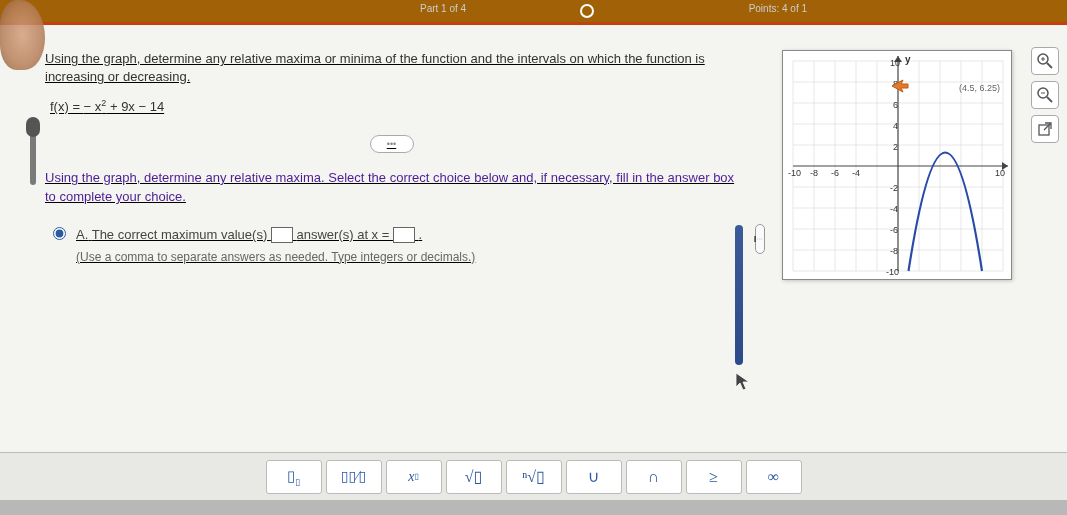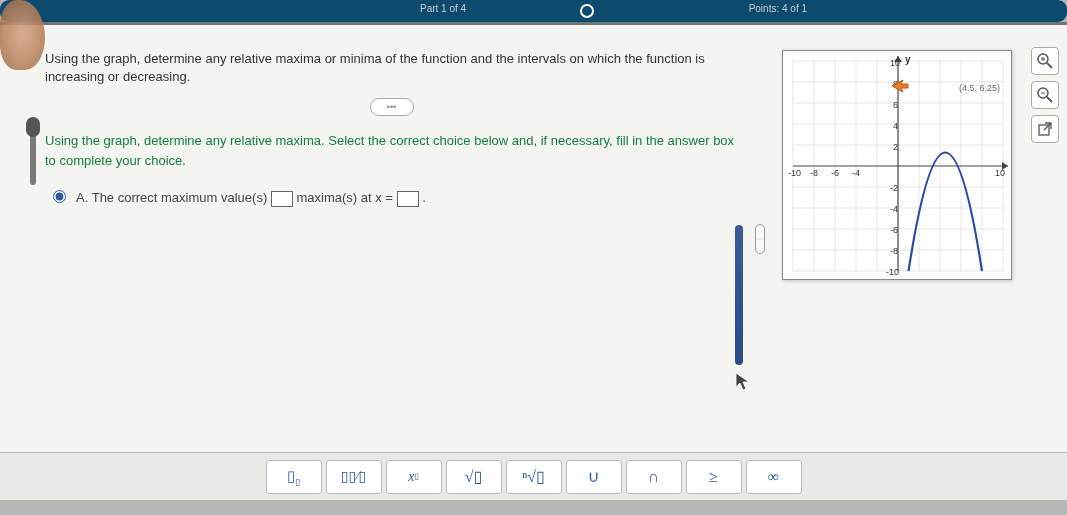--- a/index.html
+++ b/index.html
@@ -1,31 +1,31 @@
 <!DOCTYPE html>
 <html><head>
   <meta charset="utf-8">
   <style>
     * { box-sizing: border-box; margin: 0; padding: 0; }
     body { font-family: Arial, sans-serif; background: #b8b8b8; width: 1067px; height: 515px; overflow: hidden; position: relative; }
-    .topbar { height: 22px; background: #0c4a6e; color: #fff; display: flex; align-items: center; justify-content: center; font-size: 11px; border-radius: 9px; }
+    .topbar { height: 22px; background: #a16207; color: #fff; display: flex; align-items: center; justify-content: center; font-size: 11px; }
     .topbar-left { position: absolute; left: 420px; top: 3px; color: #ccc; font-size: 10px; }
     .topbar-mid { position: absolute; left: 580px; top: 4px; width: 14px; height: 14px; border: 2px solid #fff; border-radius: 50%; }
     .topbar-right { position: absolute; right: 260px; top: 3px; color: #ccc; font-size: 10px; }
-    .main { display: flex; background: #f4f4f0; height: 430px; border-top: 3px solid #737373; position: relative; }
+    .main { display: flex; background: #f4f4f0; height: 430px; border-top: 3px solid #c2410c; position: relative; text-decoration: underline; }
     .thumb { position: absolute; left: 0; top: 0; width: 45px; height: 70px; background: radial-gradient(ellipse at center, #d4a080 0%, #b8805a 60%, #8a6040 100%); border-radius: 40% 60% 50% 40%; z-index: 5; opacity: 0.85; }
     .left-pane { flex: 1; padding: 25px 15px 10px 45px; position: relative; }
     .prompt { font-size: 13px; color: #333; line-height: 1.4; margin-bottom: 12px; }
     .formula { font-size: 13px; color: #333; margin-bottom: 20px; padding-left: 5px; }
     .formula sup { font-size: 9px; }
     .slider-track { position: absolute; left: 30px; top: 95px; width: 6px; height: 65px; background: #7a7a7a; border-radius: 3px; }
     .slider-thumb1 { position: absolute; left: 26px; top: 92px; width: 14px; height: 20px; background: #555; border-radius: 7px; }
     .hr-wrap { display: flex; justify-content: center; margin: 8px 0 15px 0; }
     .hr-badge { width: 44px; height: 18px; border: 1px solid #aaa; border-radius: 10px; background: #fff; font-size: 9px; color: #888; display: flex; align-items: center; justify-content: center; }
-    .sub-prompt { font-size: 13px; color: #15803d; line-height: 1.5; margin-bottom: 18px; }
+    .sub-prompt { font-size: 13px; color: #4c1d95; line-height: 1.5; margin-bottom: 18px; }
     .choices { padding-left: 8px; }
     .choice { display: flex; align-items: flex-start; margin-bottom: 14px; font-size: 13px; color: #444; }
     .choice input[type=radio] { margin-right: 10px; margin-top: 2px; accent-color: #2a5aa0; }
     .choice-body { flex: 1; line-height: 1.6; }
     .answer-box { display: inline-block; width: 22px; height: 16px; border: 1px solid #666; background: #fff; vertical-align: middle; }
     .hint { font-size: 12px; color: #666; margin-top: 2px; }
     .scroll-v { position: absolute; right: 10px; top: 200px; width: 8px; height: 140px; background: linear-gradient(#3a5a9a, #2a4a8a); border-radius: 4px; }
     .cursor { position: absolute; right: 2px; bottom: 60px; width: 16px; height: 20px; }
     .mid-handle { width: 14px; display: flex; align-items: center; justify-content: center; }
     .mid-handle-btn { width: 10px; height: 30px; border: 1px solid #999; border-radius: 5px; background: #fafafa; font-size: 6px; color: #777; writing-mode: vertical-rl; display: flex; align-items: center; justify-content: center; }
@@ -52,40 +52,44 @@
 <div class="topbar">
   <span class="topbar-left">Part 1 of 4</span>
   <span class="topbar-mid"></span>
   <span class="topbar-right">Points: 4 of 1</span>
 </div>
 
 <div class="main">
 
   <div class="left-pane">
     <div class="prompt">Using the graph, determine any relative maxima or minima of the function and the intervals on which the function is increasing or decreasing.</div>
+    <div class="formula">
+      <span>f(x) = </span><span>− x</span><sup>2</sup><span> + 9x − 14</span>
+    </div>
 
     <div class="slider-track"></div>
     <div class="slider-thumb1"></div>
 
     <div class="hr-wrap">
       <div class="hr-badge">•••</div>
     </div>
 
     <div class="sub-prompt">Using the graph, determine any relative maxima. Select the correct choice below and, if necessary, fill in the answer box to complete your choice.</div>
 
     <div class="choices">
       <div class="choice">
         <input type="radio" name="ans" checked="" style="">
         <div class="choice-body">
           <span>A.</span>
           <span>The correct maximum value(s) </span>
           <span class="answer-box"></span>
-          <span> maxima(s) at x = </span>
+          <span> answer(s) at x = </span>
           <span class="answer-box"></span>
           <span>.</span>
+          <div class="hint">(Use a comma to separate answers as needed. Type integers or decimals.)</div>
         </div>
       </div>
     </div>
 
     <div class="scroll-v"></div>
     <svg class="cursor" viewBox="0 0 16 20">
         <path d="M1 1 L1 15 L5 11 L8 18 L11 17 L8 10 L14 10 Z" fill="#444" stroke="#fff" stroke-width="0.8"></path>
       </svg>
   </div>
 

